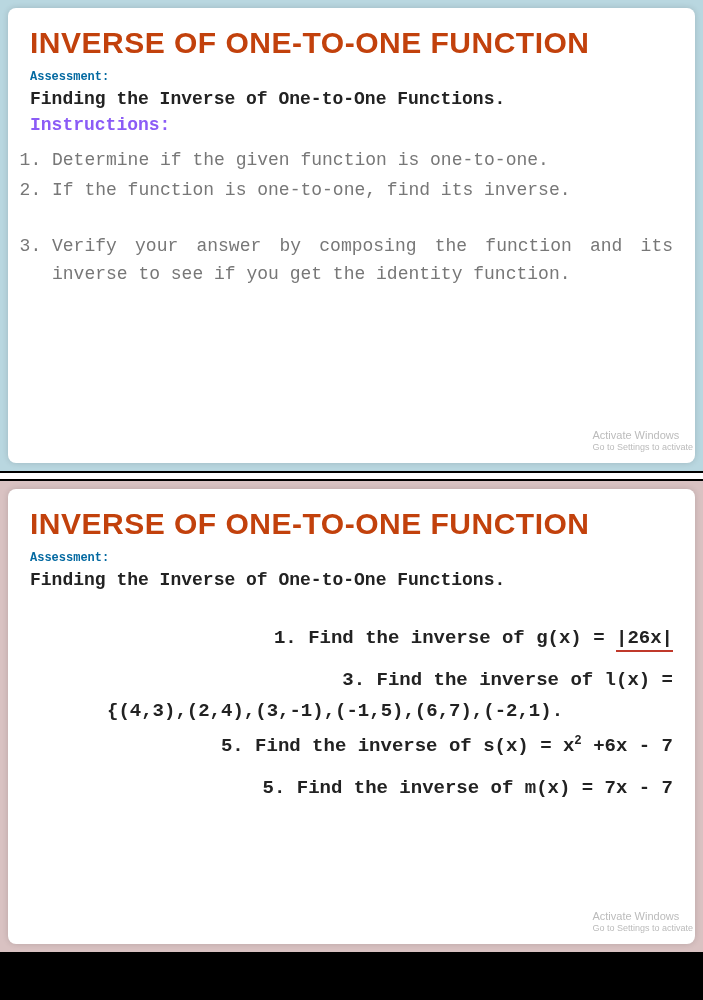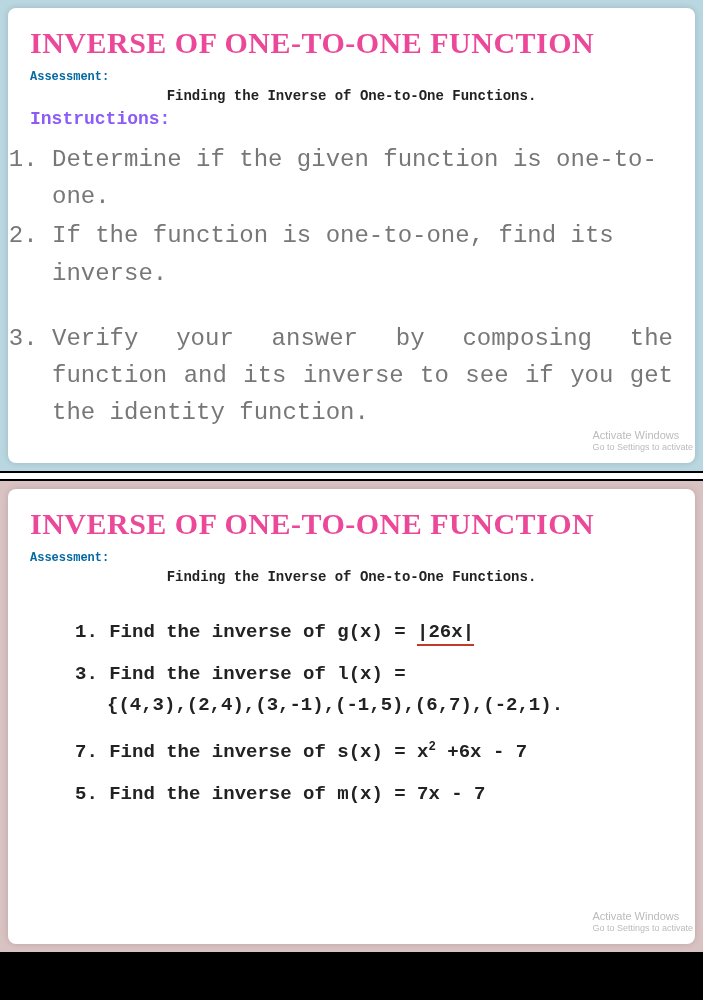--- a/index.html
+++ b/index.html
@@ -24,65 +24,64 @@
   .slide {
     background: #fff;
     border-radius: 8px;
     box-shadow: 0 0 6px rgba(0,0,0,.15);
     padding: 18px 22px 18px 22px;
     box-sizing: border-box;
     position: relative;
     min-height: 455px;
   }
   .title {
-    font-family: Liberation Serif, serif;
+    font-family: Liberation Sans, sans-serif;
     font-weight: 900;
     font-size: 30px;
     letter-spacing: .5px;
-    color: #ec4899;
+    color: #c2410c;
     margin: 0 0 10px 0;
   }
   .assessment {
     font-weight: bold;
     font-size: 12px;
     color: #0369a1;
     margin: 0 0 2px 0;
   }
   .subheading {
     font-weight: bold;
-    font-size: 14px;
+    font-size: 18px;
     color: #222;
     margin: 0 0 2px 0;
     line-height: 1.5;
-    text-align: center;
   }
   .instructions-label {
     font-weight: bold;
     font-size: 18px;
     color: #8b5cf6;
     margin: 0 0 12px 0;
   }
   ol.steps {
     margin: 8px 0 0 0;
     padding-left: 22px;
     color: #777;
-    font-size: 24px;
+    font-size: 18px;
     line-height: 1.55;
   }
   ol.steps li { margin-bottom: 2px; }
   .step3 { text-align: justify; margin-top: 28px; }
   .problems {
     margin: 24px 0 0 45px;
     font-weight: bold;
     font-size: 19px;
     color: #222;
     line-height: 2.2;
   }
-  .problems .row { white-space: nowrap; }
-  .problems .indent { margin-left: 32px; display: block; line-height:1.6; margin-top:-6px; margin-bottom:12px;}
+  .problems .row { white-space: nowrap; text-align: right; }
+  .problems .indent { margin-left: 32px; display: block; line-height:1.6; margin-top:-6px; margin-bottom:0;}
   .sup { font-size: .65em; vertical-align: super; line-height:0; }
   .underline-red {
     border-bottom: 2px solid #c0392b;
     padding-bottom: 1px;
   }
   .watermark {
     position: absolute;
     right: 2px;
     bottom: 10px;
     font-family: Arial, sans-serif;
@@ -122,21 +121,21 @@
     <p class="assessment">Assessment:</p>
     <p class="subheading">Finding the Inverse of One-to-One Functions.</p>
 
     <div class="problems">
       <div class="row">
         <span>1. Find the inverse of g(x) = </span><span class="underline-red">|26x|</span>
       </div>
       <div class="row">3. Find the inverse of l(x) =</div>
       <span class="indent">{(4,3),(2,4),(3,-1),(-1,5),(6,7),(-2,1).</span>
       <div class="row">
-        <span>7. Find the inverse of s(x) = x</span><span class="sup">2</span><span> +6x - 7</span>
+        <span>5. Find the inverse of s(x) = x</span><span class="sup">2</span><span> +6x - 7</span>
       </div>
       <div class="row">5. Find the inverse of m(x) = 7x - 7</div>
     </div>
 
     <div class="watermark">
       <span>Activate Windows</span>
       <span class="small">Go to Settings to activate</span>
     </div>
   </div>
 </div>

